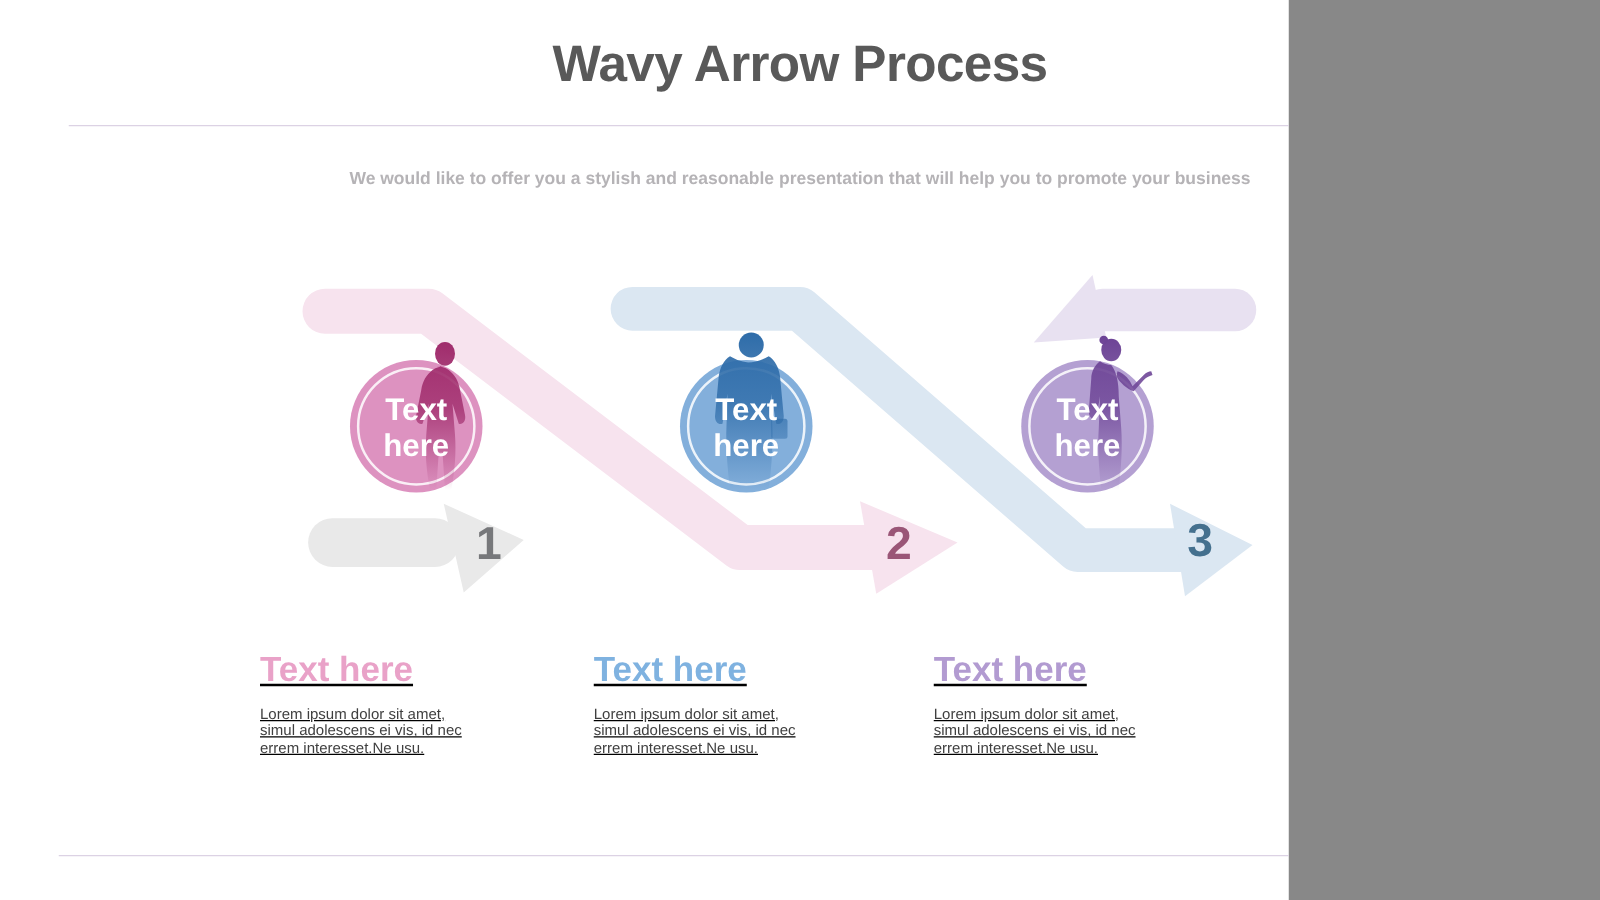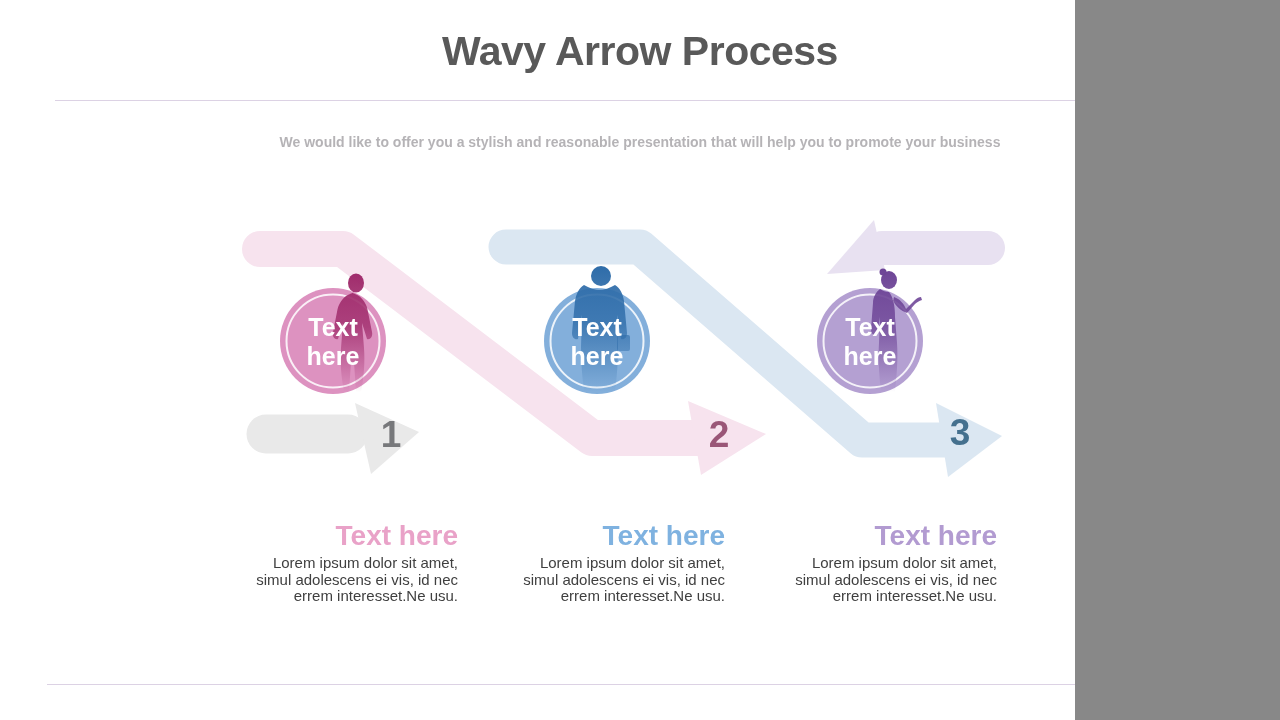--- a/index.html
+++ b/index.html
@@ -1,18 +1,18 @@
 <!DOCTYPE html>
 <html style="--title: #595959; --divider: #dcd2e4; --subtitle: #b5b3b6; --body-text: #3f3f3f; --band-pink: #f7e3ee; --band-blue: #dbe7f2; --band-purple: #e8e1f1; --band-gray: #e9e9e9; --circle-pink: #dd92c0; --circle-blue: #83afdb; --circle-purple: #b4a0d2; --silhouette-pink: #a02c6c; --silhouette-blue: #2e6ca9; --silhouette-purple: #6d4496; --num-1: #77787b; --num-2: #9a5677; --num-3: #44708e; --head-1: #e9a2c8; --head-2: #7fb2e0; --head-3: #b29bd1;"><head>
 <meta charset="utf-8">
 <style>
   html,body{margin:0;padding:0;background:#888;}
   .slide{
     position:relative;width:1031px;height:720px;background:#ffffff;
-    font-family:"Liberation Sans", sans-serif;overflow:hidden;padding-left:44px;
+    font-family:"Liberation Sans", sans-serif;overflow:hidden;
   }
   .title{
     position:absolute;top:28px;left:0;width:1280px;text-align:center;
     font-size:41px;font-weight:700;color:var(--title);letter-spacing:-0.5px;
   }
   .divider{
     position:absolute;height:1px;background:var(--divider);
   }
   .divider.top{top:100px;left:55px;width:1170px;}
   .divider.bottom{top:684px;left:47px;width:1186px;}
@@ -38,30 +38,30 @@
     fill:#ffffff;font-family:"Liberation Sans",sans-serif;
     font-size:25px;font-weight:700;text-anchor:middle;
   }
   .step-num{
     font-family:"Liberation Sans",sans-serif;font-size:37px;font-weight:700;
     text-anchor:middle;
   }
   .step-num.n1{fill:var(--num-1);}
   .step-num.n2{fill:var(--num-2);}
   .step-num.n3{fill:var(--num-3);}
-  .col{position:absolute;top:521px;width:250px;text-align:right;}
+  .col{position:absolute;top:521px;width:250px;text-align:left;text-decoration:underline;}
   .col.c1{left:208px;}
   .col.c2{left:475px;}
   .col.c3{left:747px;}
   .col-heading{font-size:28px;font-weight:700;line-height:1.1;}
   .col.c1 .col-heading{color:var(--head-1);}
   .col.c2 .col-heading{color:var(--head-2);}
   .col.c3 .col-heading{color:var(--head-3);}
   .col-body{
-    margin-top:3px;font-size:15px;line-height:1.12;color:var(--body-text);
+    margin-top:13px;font-size:12px;line-height:1.12;color:var(--body-text);
     white-space:pre-line;
   }
 </style>
 </head>
 <body>
 
 <div class="slide">
 
   <div class="title">Wavy Arrow Process</div>
   <div class="divider top"></div>

